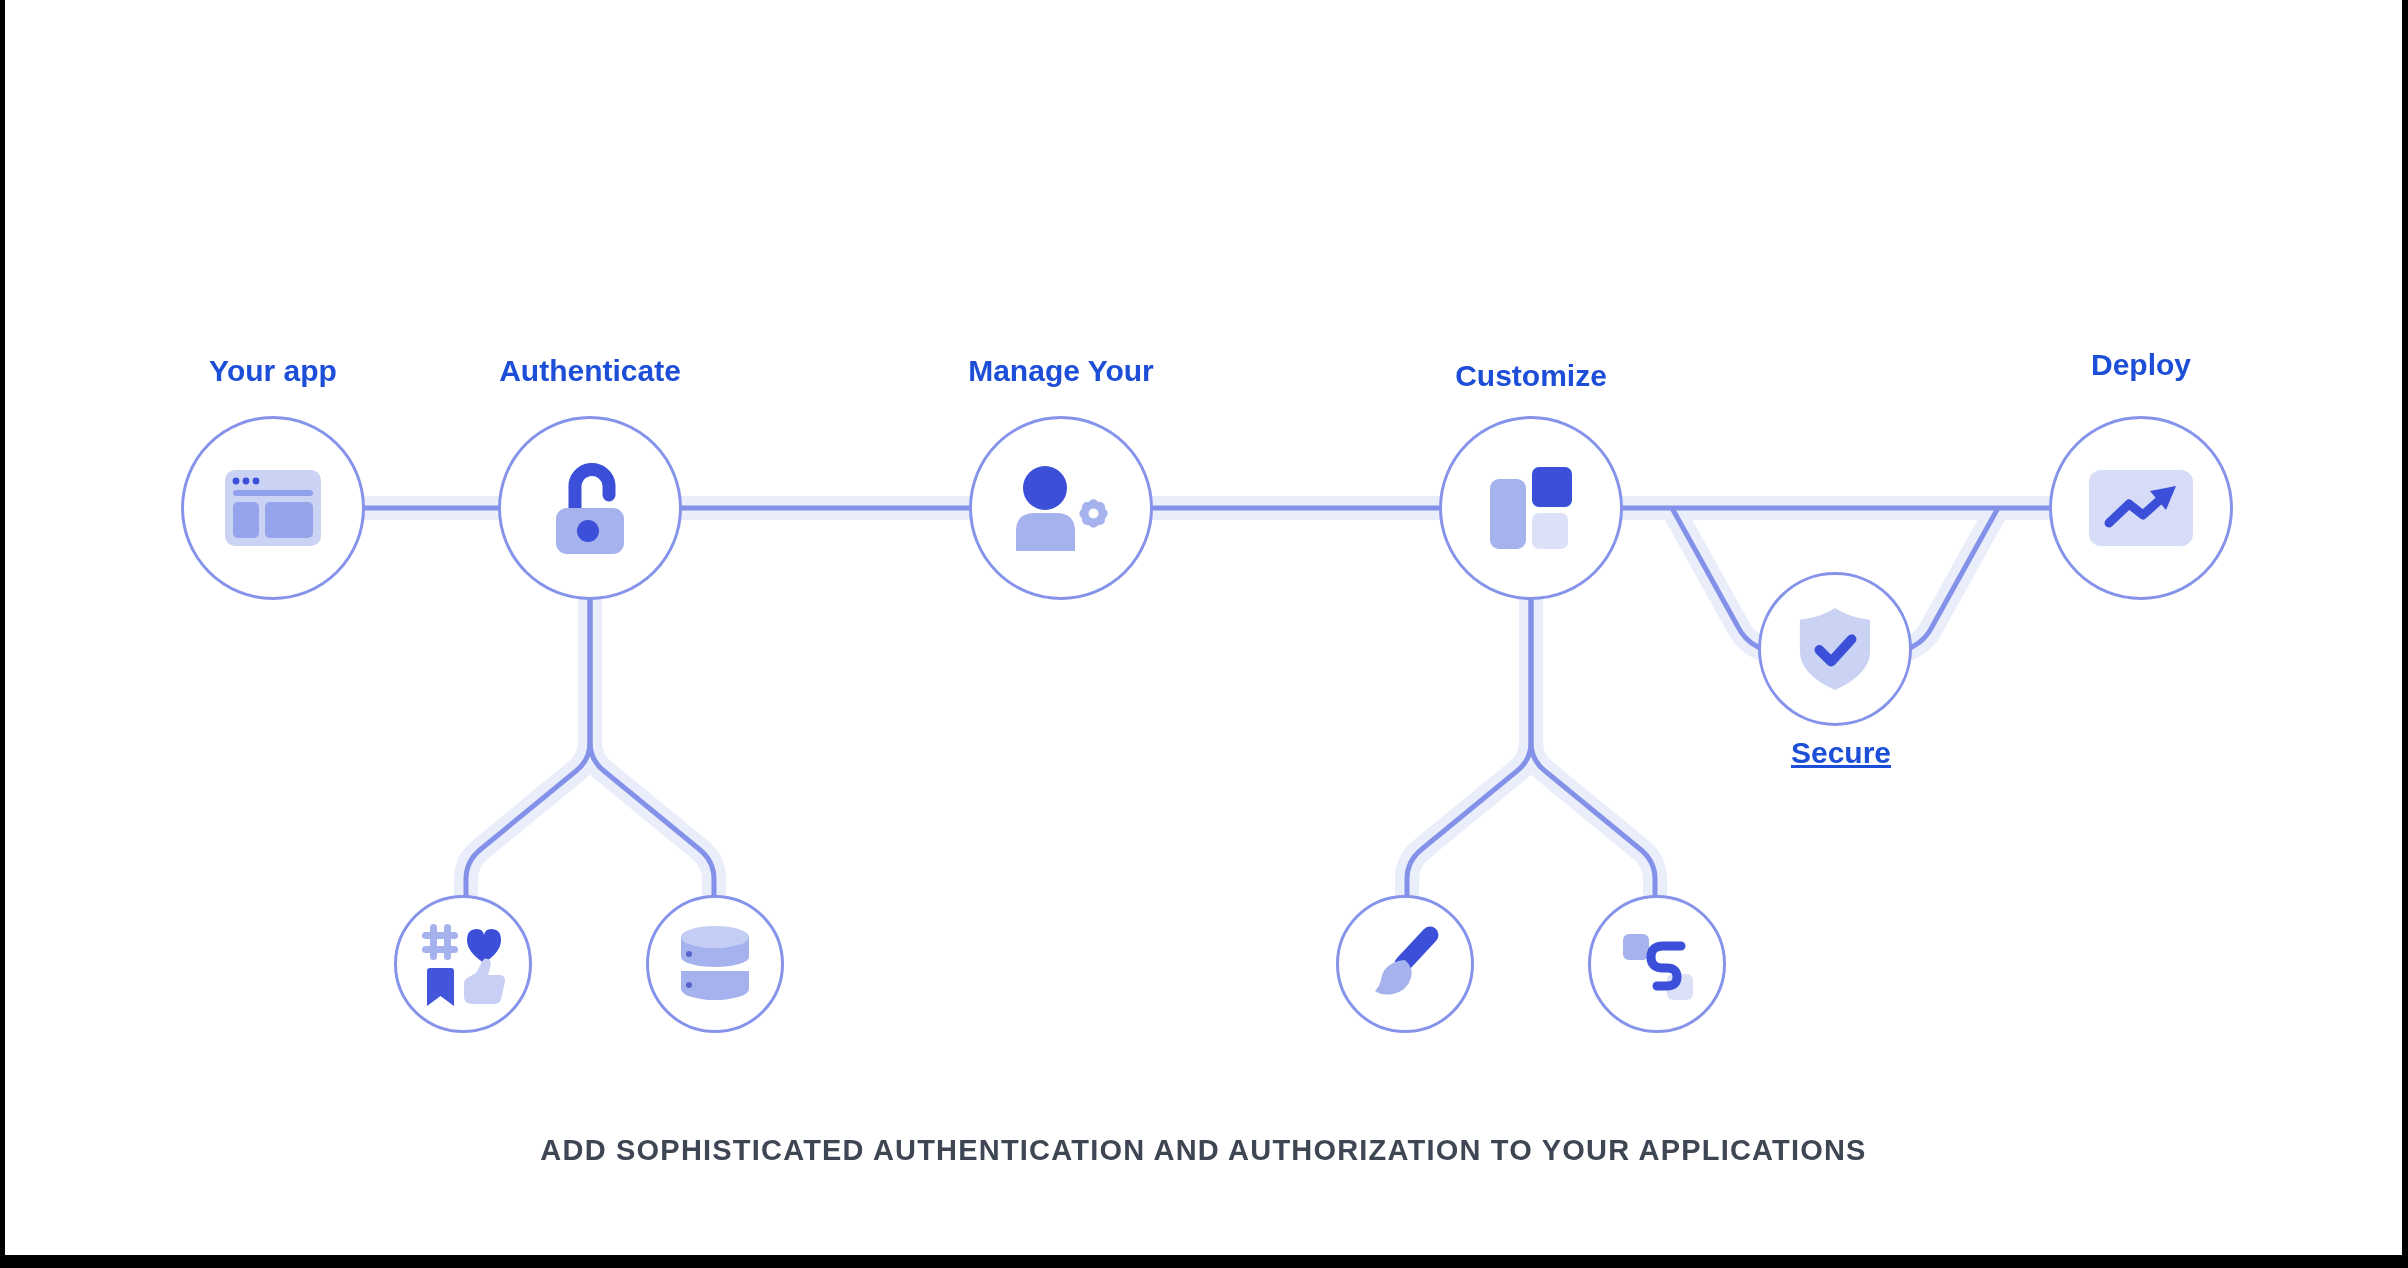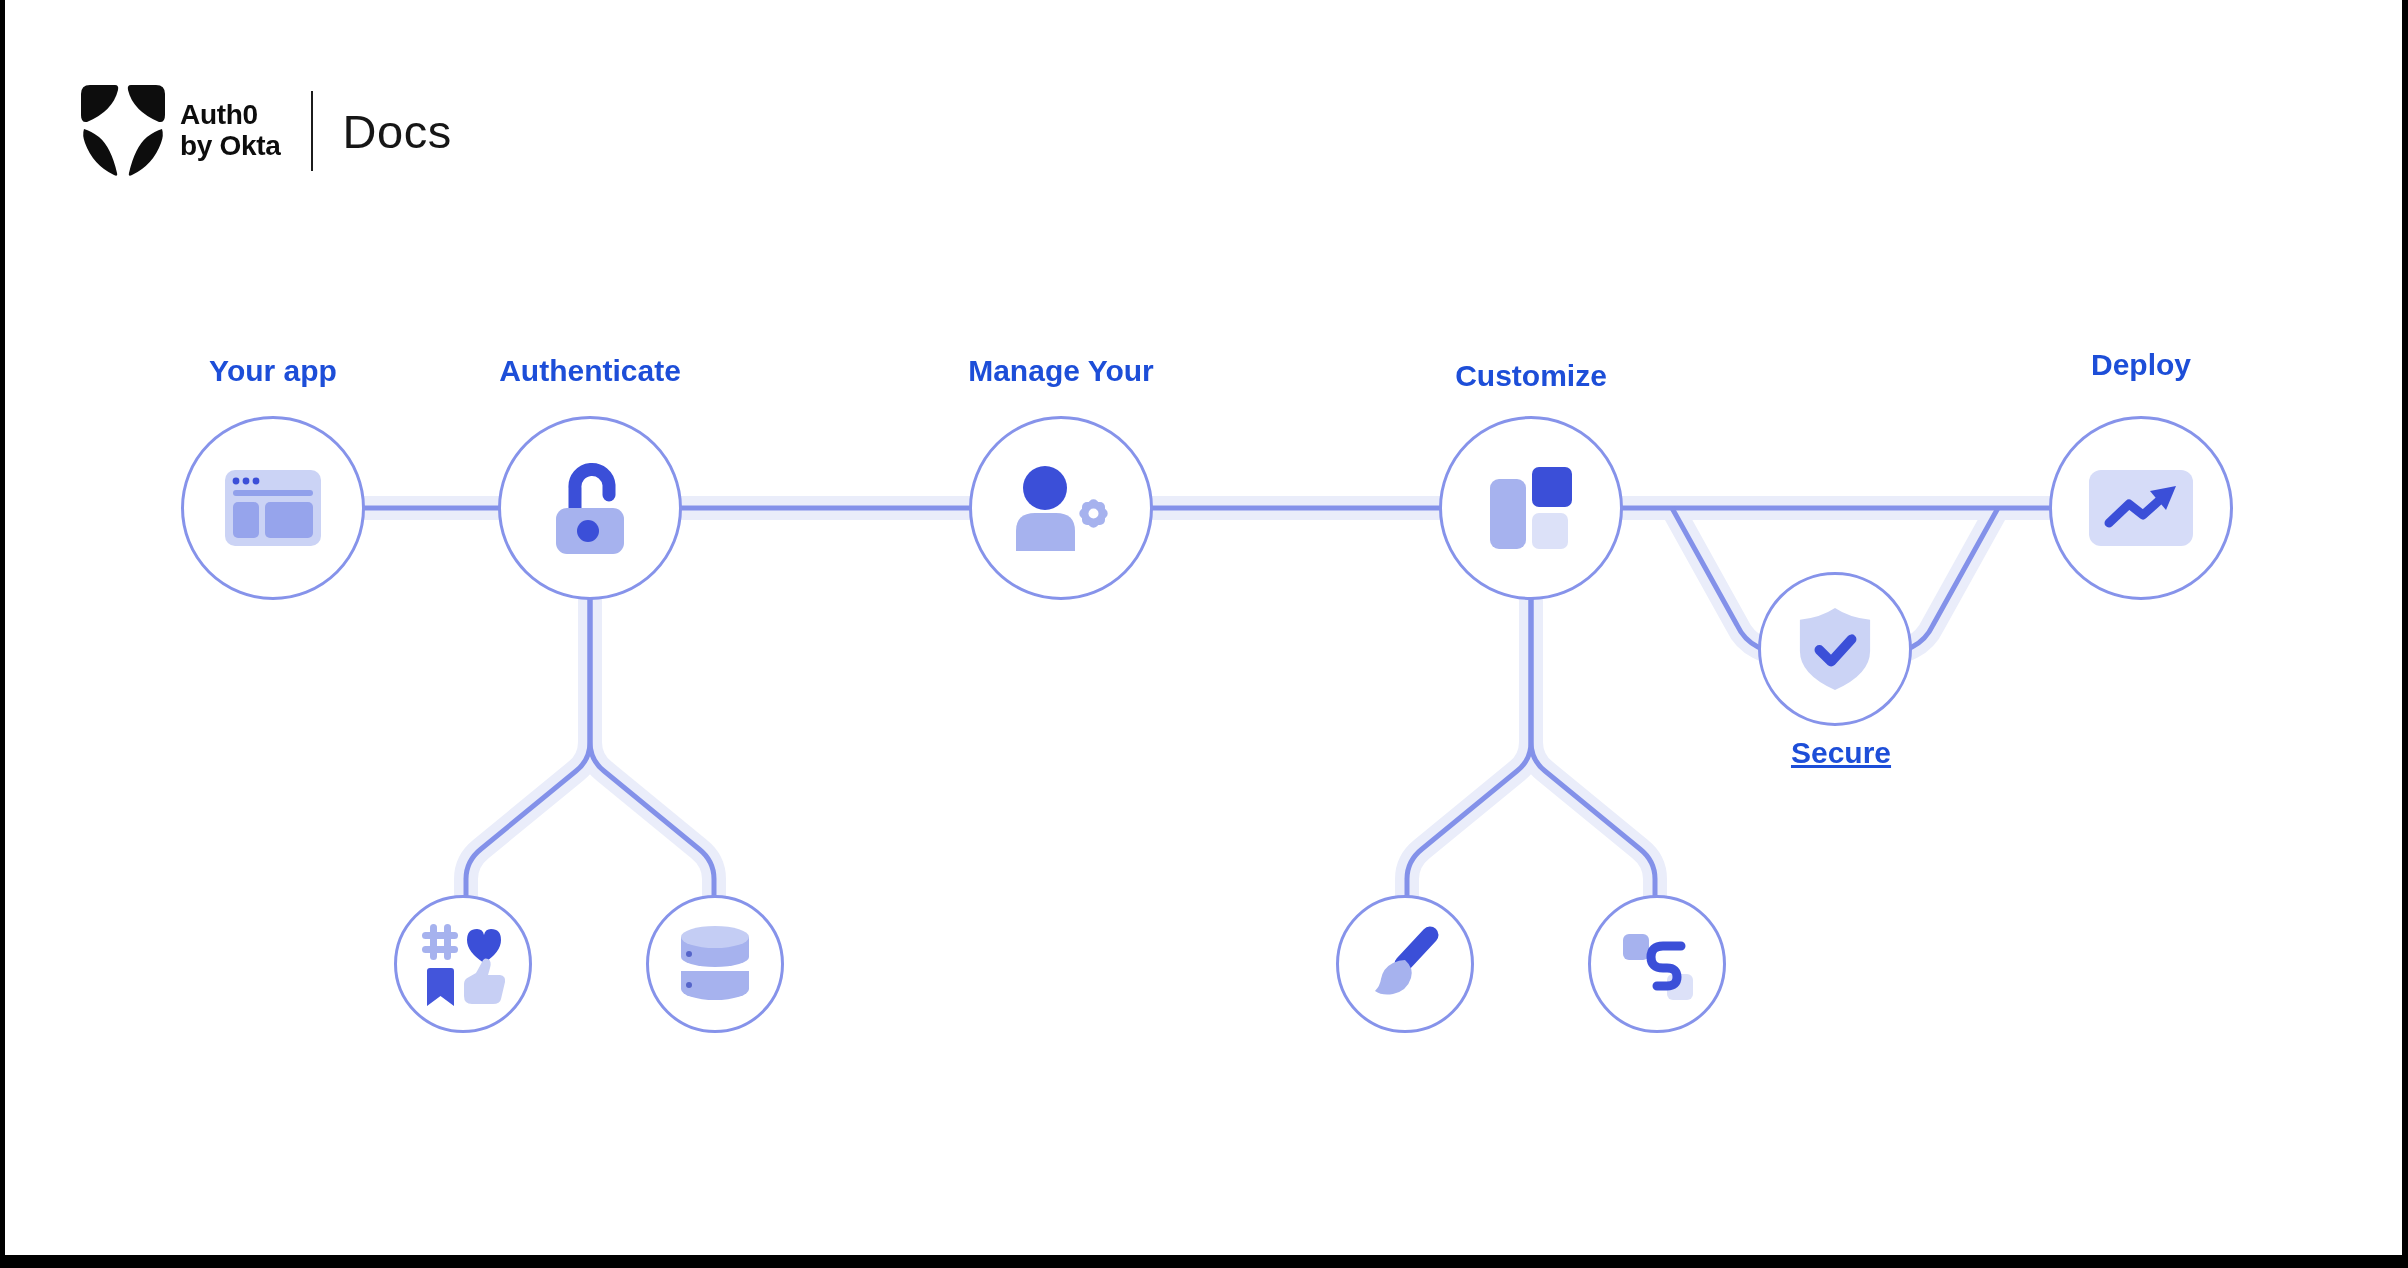--- a/index.html
+++ b/index.html
@@ -44,36 +44,20 @@
   .headline{
     position:absolute;left:0;top:1134px;width:100%;text-align:center;
     font-size:29px;font-weight:700;letter-spacing:1.2px;color:#3E4653;
   }
 </style>
 </head>
 <body>
 
 <div class="screen">
 
-  <a class="brand">
-    <svg width="84" height="94" viewBox="0 0 84 92">
-      <g fill="#0d0d0d">
-        <path d="M 9,0 H 34 Q 38,0 37,5 Q 32,26 6,37 Q 0,38 0,30 V 9 Q 0,0 9,0 Z"></path>
-        <path d="M 75,0 H 50 Q 46,0 47,5 Q 52,26 78,37 Q 84,38 84,30 V 9 Q 84,0 75,0 Z"></path>
-        <path d="M 3,44 Q 10,46 18,52 Q 30,62 36,88 Q 37,92 33,90 Q 12,80 4,58 Q 1,50 3,44 Z"></path>
-        <path d="M 81,44 Q 74,46 66,52 Q 54,62 48,88 Q 47,92 51,90 Q 72,80 80,58 Q 83,50 81,44 Z"></path>
-      </g>
-    </svg>
-    <span class="brand-text">
-      <span>Auth0</span><br>
-      <span>by Okta</span>
-    </span>
-    <span class="logo-divider"></span>
-    <span class="product">Docs</span>
-  </a>
 
   <svg class="wires" viewBox="0 0 2408 1268">
     <g class="halo">
       <path d="M 268 508 H 2136"></path>
       <path d="M 585 560 V 742 Q 585 760 571 771 L 476 849 Q 461 861 461 879 V 906"></path>
       <path d="M 585 560 V 742 Q 585 760 599 771 L 694 849 Q 709 861 709 879 V 906"></path>
       <path d="M 1526 560 V 742 Q 1526 760 1512 771 L 1417 849 Q 1402 861 1402 879 V 906"></path>
       <path d="M 1526 560 V 742 Q 1526 760 1540 771 L 1635 849 Q 1650 861 1650 879 V 906"></path>
       <path d="M 1667 508 L 1732 625 Q 1739 640 1753 647 L 1778 659"></path>
       <path d="M 1882 659 L 1907 647 Q 1921 640 1928 625 L 1993 508"></path>
@@ -183,14 +167,15 @@
   </div>
 
   <div class="node n-flow">
     <svg width="84" height="80" viewBox="0 0 84 80">
       <rect x="8" y="10" width="26" height="26" rx="6" fill="#A6B2EE"></rect>
       <rect x="52" y="50" width="26" height="26" rx="6" fill="#DCE1F8"></rect>
       <path d="M 66 22 H 48 Q 36 22 36 33 Q 36 44 48 44 H 52 Q 62 44 62 53 Q 62 62 52 62 H 42" fill="none" stroke="#3B4FD8" stroke-width="9" stroke-linecap="round"></path>
     </svg>
   </div>
 
+  <div class="headline">ADD SOPHISTICATED AUTHENTICATION AND AUTHORIZATION TO YOUR APPLICATIONS</div>
 
 </div>
 
 </body></html>

